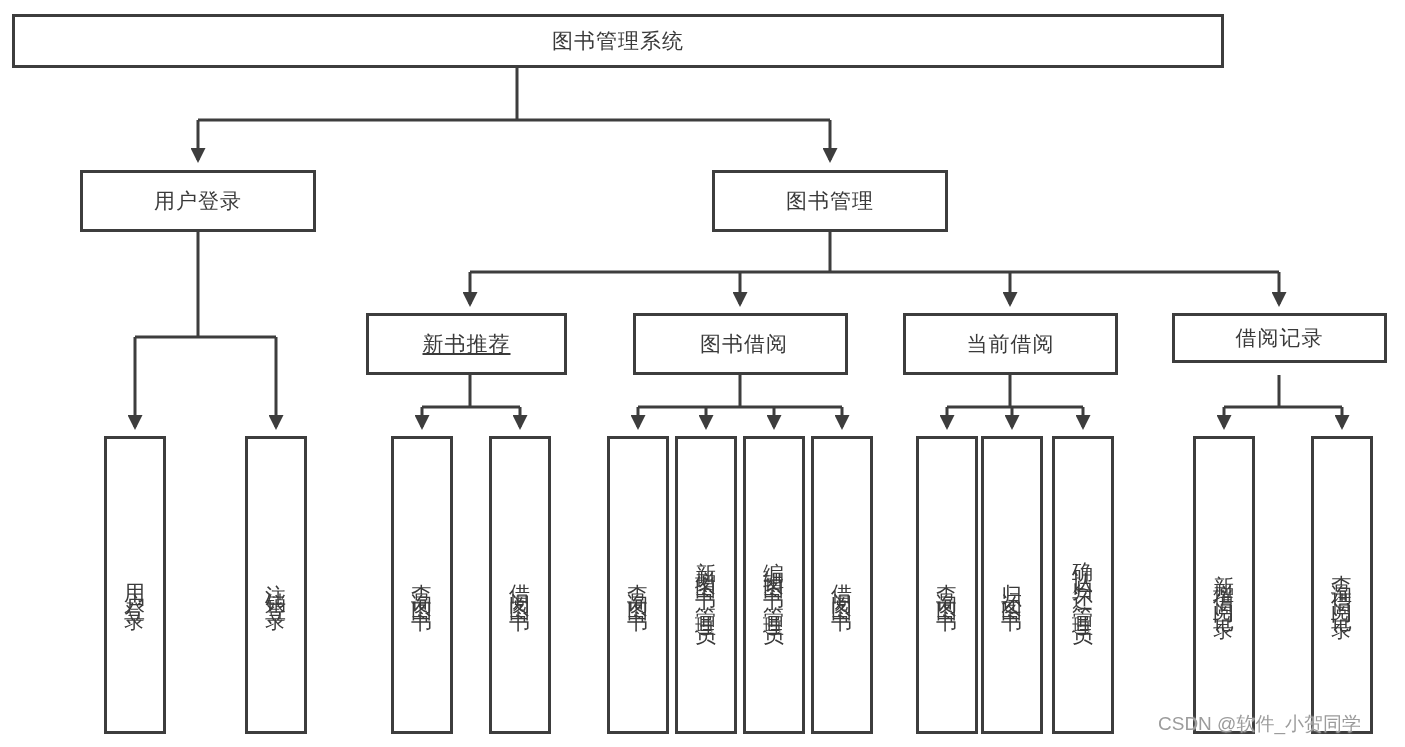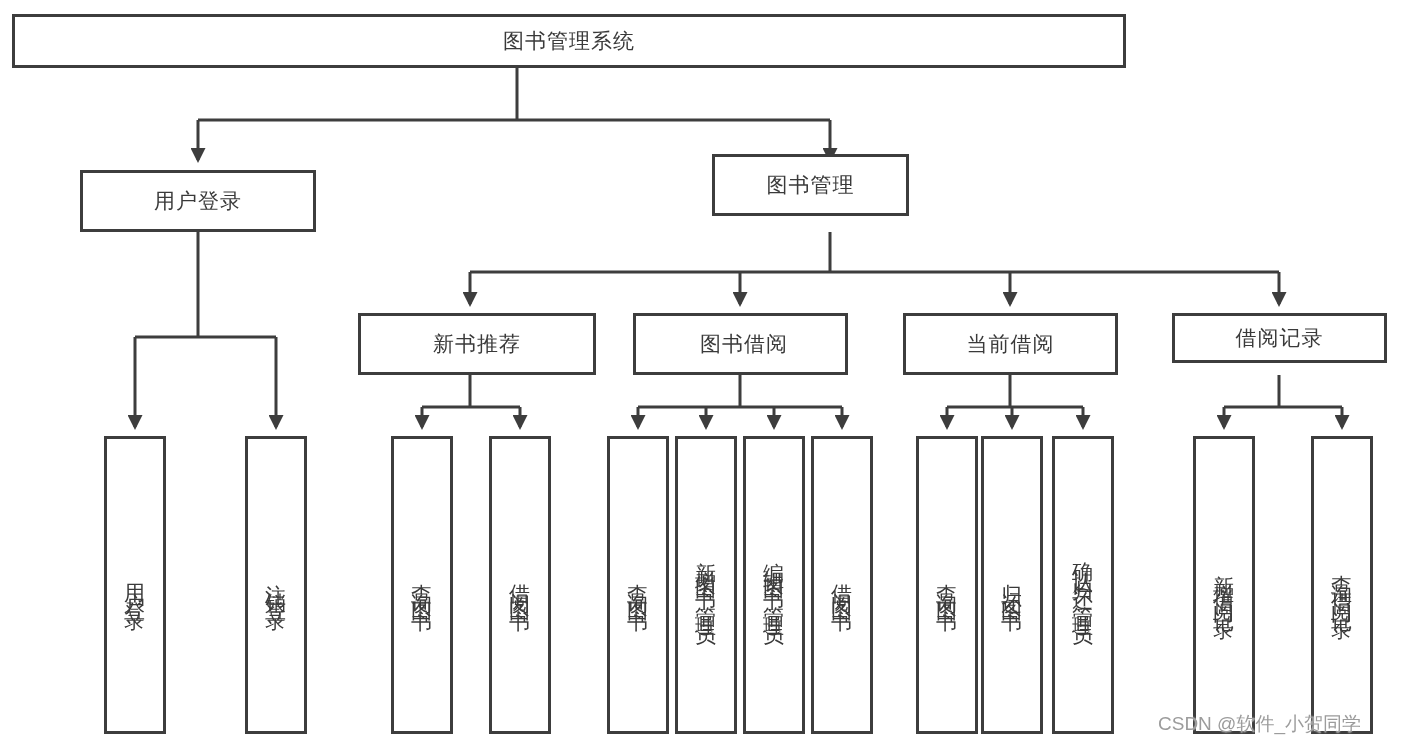--- a/index.html
+++ b/index.html
@@ -29,26 +29,26 @@
     color: #3a3a3a;
     display: flex;
     align-items: center;
     justify-content: center;
     z-index: 2;
     font-size: 21px;
     letter-spacing: 1px;
     white-space: nowrap;
   }
   
-  .root { left: 12px; top: 14px; width: 1114px; height: 54px; }
+  .root { left: 12px; top: 14px; width: 1212px; height: 54px; }
   
   .n-user-login { left: 80px;  top: 170px; width: 236px; height: 62px; }
-  .n-book-mgmt  { left: 712px; top: 154px; width: 197px; height: 62px; }
-  
-  .n-sec0 { left: 358px;  top: 313px; width: 238px; height: 62px; }
+  .n-book-mgmt  { left: 712px; top: 170px; width: 236px; height: 62px; }
+  
+  .n-sec0 { left: 366px;  top: 313px; width: 201px; height: 62px; text-decoration: underline; }
   .n-sec1 { left: 633px;  top: 313px; width: 215px; height: 62px; padding-left: 7px; }
   .n-sec2 { left: 903px;  top: 313px; width: 215px; height: 62px; text-align: right; }
   .n-sec3 { left: 1172px; top: 313px; width: 215px; height: 50px; }
   
   .vnode {
     position: absolute;
     top: 436px;
     width: 62px;
     height: 298px;
     box-sizing: border-box;

